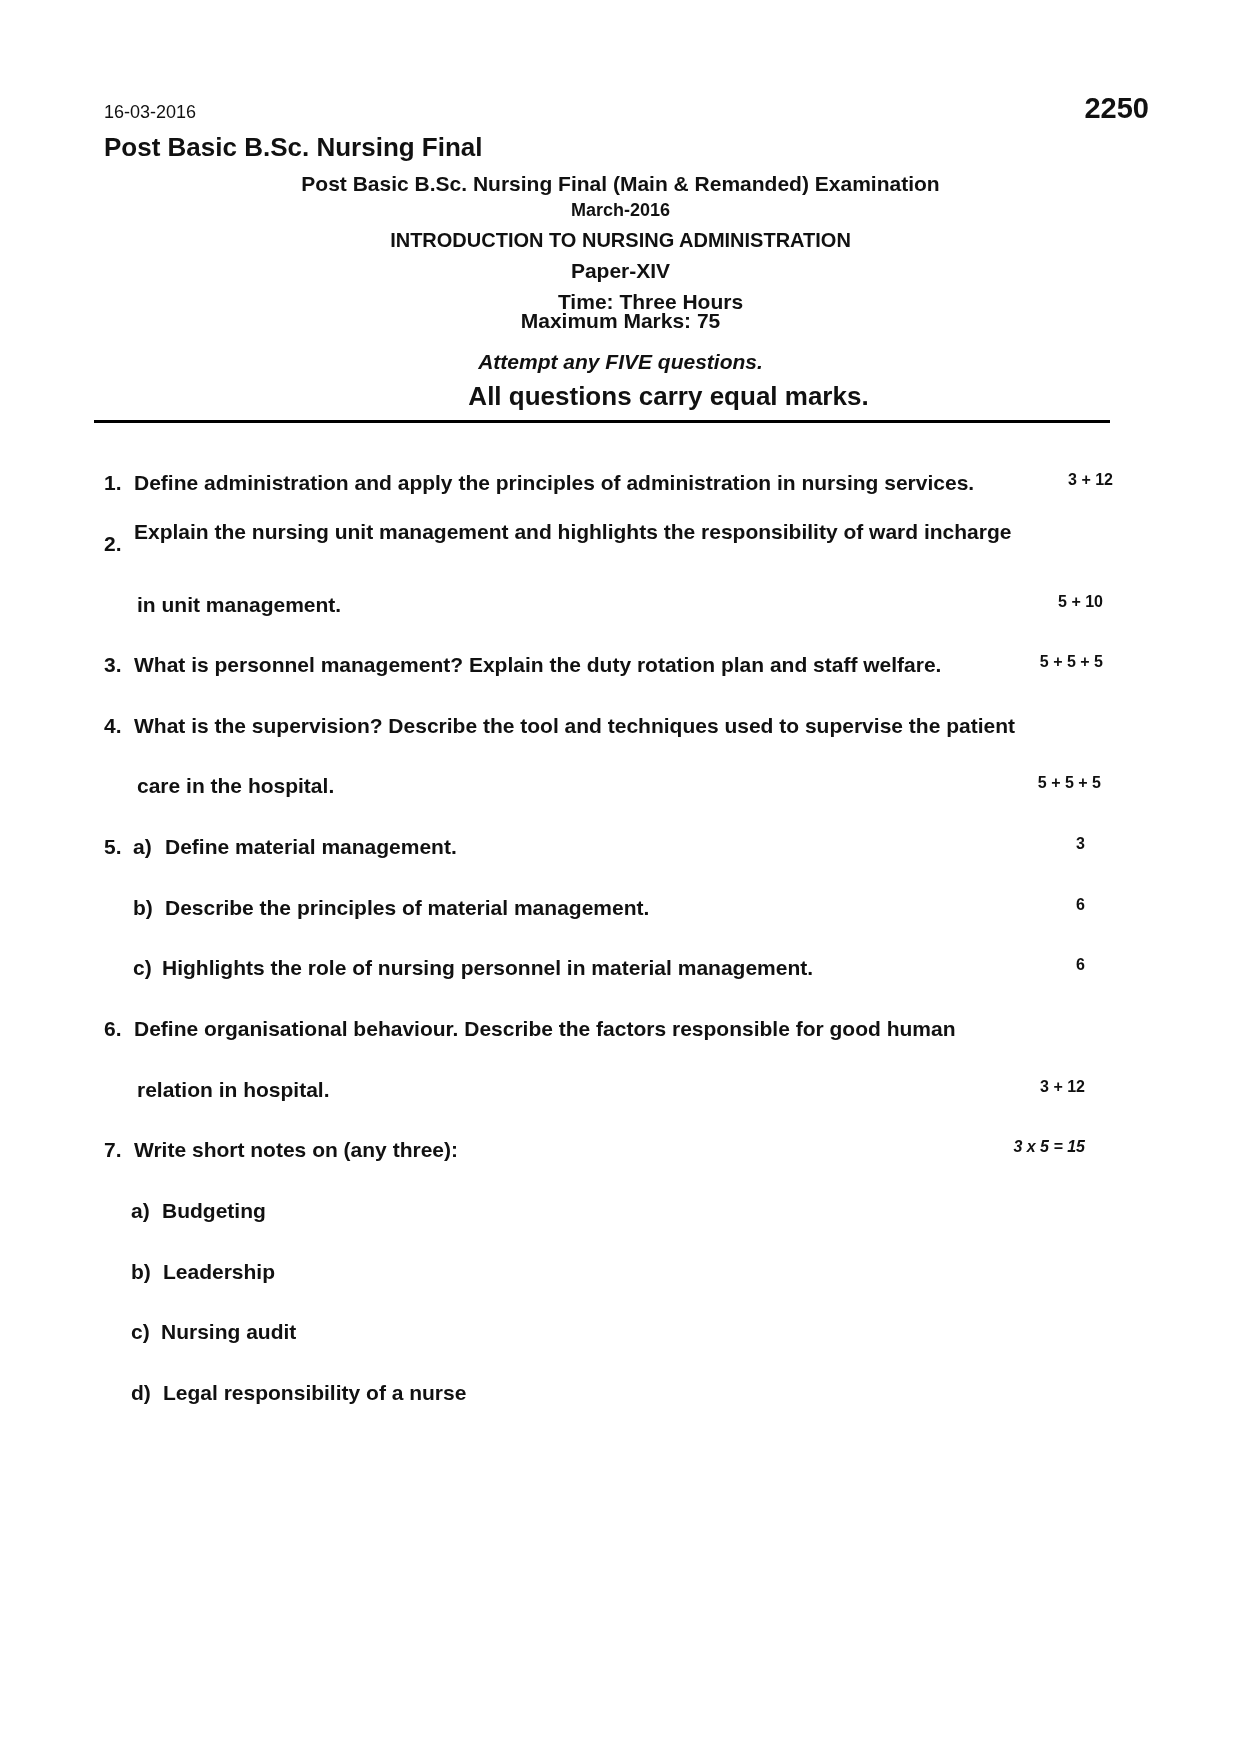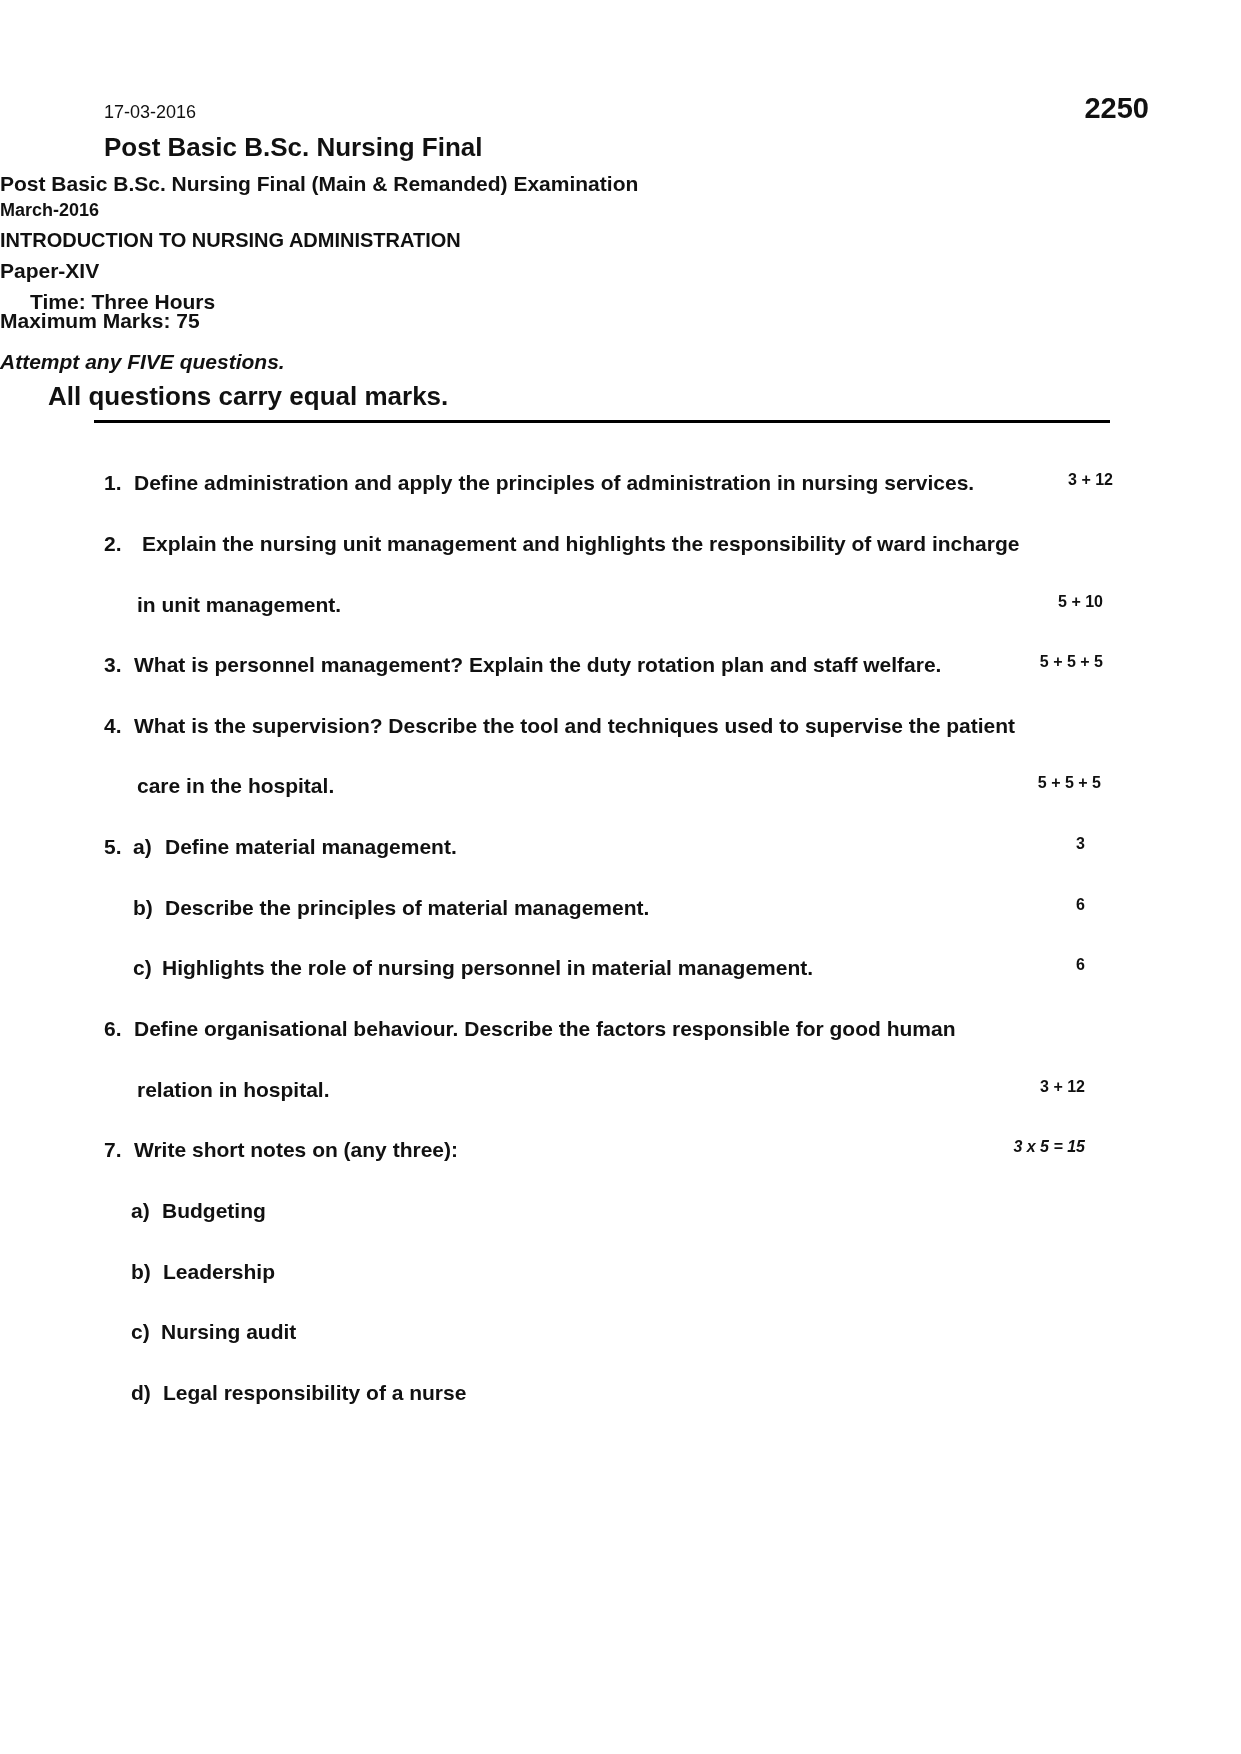--- a/index.html
+++ b/index.html
@@ -4,58 +4,58 @@
   <style>
     html, body { margin: 0; padding: 0; background: #ffffff; }
     body {
       width: 1241px; height: 1754px; position: relative; overflow: hidden;
       font-family: "Liberation Sans", "DejaVu Sans", sans-serif; color: #111;
     }
     .abs { position: absolute; white-space: nowrap; }
     .date { left: 104px; top: 102px; font-size: 18px; }
     .code { right: 92px; top: 92px; font-size: 29px; font-weight: bold; }
     .title { left: 104px; top: 132px; font-size: 26px; font-weight: bold; }
-    .center { left: 0; width: 1241px; text-align: left; font-weight: bold; }
+    .center { left: 0; width: 1241px; text-align: center; font-weight: bold; }
     .c1 { top: 172px; font-size: 21px; }
     .c2 { top: 200px; font-size: 18px; }
     .c3 { top: 229px; font-size: 20px; }
     .c4 { top: 259px; font-size: 21px; }
     .c5 { top: 290px; font-size: 21px; padding-left: 30px; }
     .c6 { top: 309px; font-size: 21px; }
     .c7 { top: 350px; font-size: 21px; font-style: italic; }
     .c8 { top: 381px; font-size: 26px; margin-left: 48px; }
     .rule { left: 94px; top: 420px; width: 1016px; height: 3px; background: #000; }
     .q { font-size: 21px; font-weight: bold; }
     .m { font-size: 16px; font-weight: bold; text-align: right; }
   </style>
 </head>
 <body>
 
 <div>
-  <div class="abs date">17-03-2016</div>
+  <div class="abs date">16-03-2016</div>
   <div class="abs code">2250</div>
   <div class="abs title">Post Basic B.Sc. Nursing Final</div>
 
   <div class="abs center c1">Post Basic B.Sc. Nursing Final (Main &amp; Remanded) Examination</div>
   <div class="abs center c2">March-2016</div>
   <div class="abs center c3">INTRODUCTION TO NURSING ADMINISTRATION</div>
   <div class="abs center c4">Paper-XIV</div>
   <div class="abs center c5">Time: Three Hours</div>
   <div class="abs center c6">Maximum Marks: 75</div>
   <div class="abs center c7">Attempt any FIVE questions.</div>
   <div class="abs center c8">All questions carry equal marks.</div>
 
   <div class="abs rule"></div>
 
   <div class="abs q" style="left:104px; top:471px;">1.</div>
   <div class="abs q" style="left:134px; top:471px;">Define administration and apply the principles of administration in nursing services.</div>
   <div class="abs m" style="right:128px; top:471px;">3 + 12</div>
 
   <div class="abs q" style="left:104px; top:532px;">2.</div>
-  <div class="abs q" style="left:134px; top:532px;margin-left:8px;">Explain the nursing unit management and highlights the responsibility of ward incharge</div>
+  <div class="abs q" style="left:134px; top:520px;">Explain the nursing unit management and highlights the responsibility of ward incharge</div>
   <div class="abs q" style="left:137px; top:593px;">in unit management.</div>
   <div class="abs m" style="right:138px; top:593px;">5 + 10</div>
 
   <div class="abs q" style="left:104px; top:653px;">3.</div>
   <div class="abs q" style="left:134px; top:653px;">What is personnel management? Explain the duty rotation plan and staff welfare.</div>
   <div class="abs m" style="right:138px; top:653px;">5 + 5 + 5</div>
 
   <div class="abs q" style="left:104px; top:714px;">4.</div>
   <div class="abs q" style="left:134px; top:714px;">What is the supervision? Describe the tool and techniques used to supervise the patient</div>
   <div class="abs q" style="left:137px; top:774px;">care in the hospital.</div>

